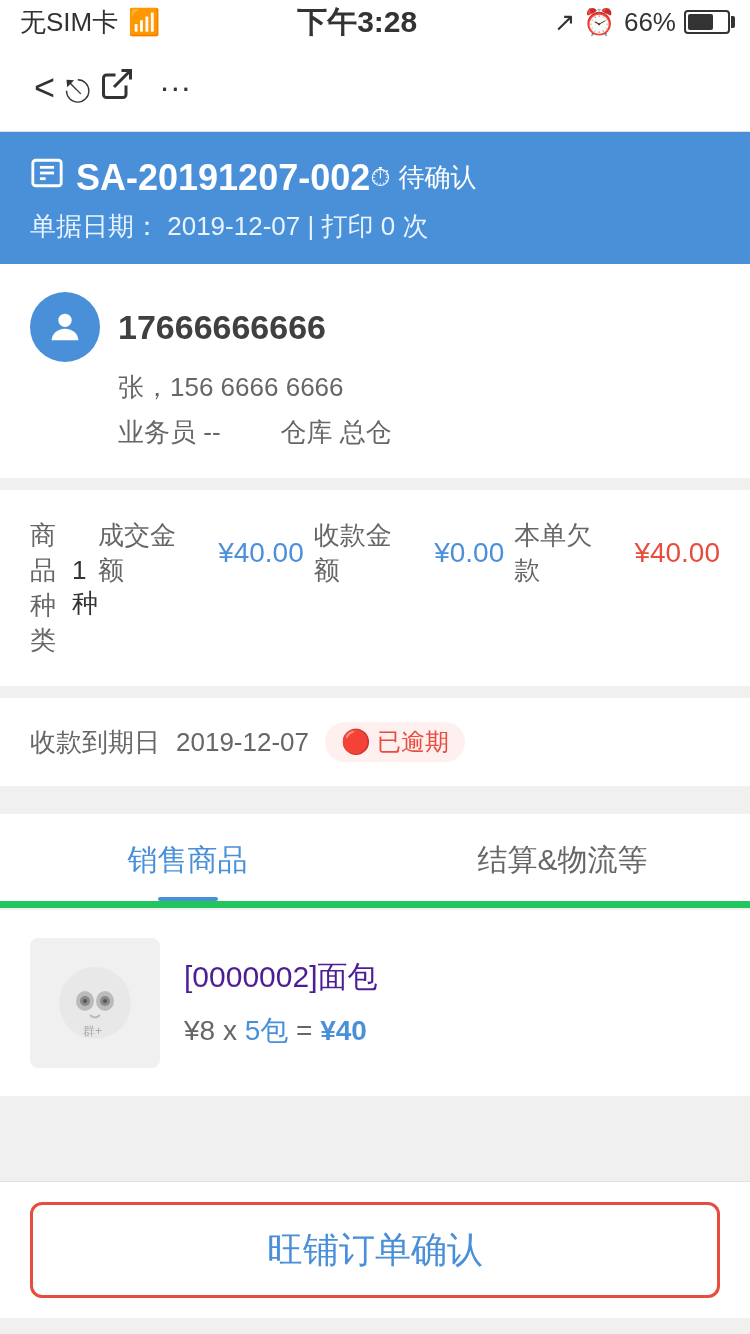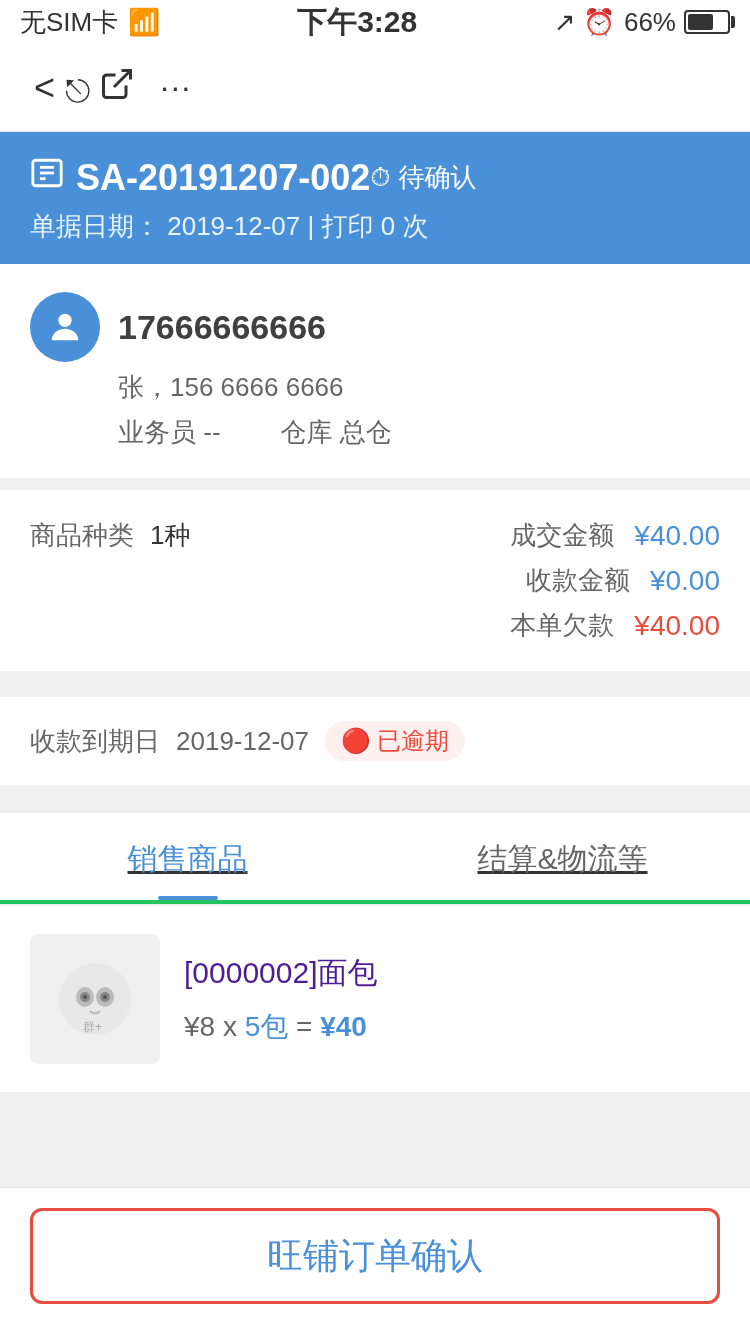--- a/index.html
+++ b/index.html
@@ -147,35 +147,35 @@
       margin-top: 10px;
       font-size: 26px;
       color: #666;
       gap: 60px;
     }
 
     
     .summary-section {
       background: #fff;
       padding: 28px 30px;
-      margin-bottom: 26px;
+      margin-bottom: 12px;
       display: flex;
       align-items: flex-start;
     }
     .summary-left {
       flex: 1;
       display: flex;
       align-items: center;
       gap: 16px;
     }
     .summary-label { font-size: 26px; color: #666; }
     .summary-value { font-size: 26px; color: #333; }
     .summary-right {
       display: flex;
-      flex-direction: column;
+      flex-direction: row;
       align-items: flex-end;
       gap: 10px;
     }
     .summary-item {
       display: flex;
       align-items: center;
       gap: 20px;
     }
     .amount-label { font-size: 26px; color: #666; }
     .amount-value { font-size: 28px; }
@@ -201,22 +201,21 @@
       font-size: 24px;
       display: flex;
       align-items: center;
       gap: 6px;
     }
 
     
     .tabs-container {
       background: #fff;
       display: flex;
-      border-bottom: 4px solid #22c55e;
-      text-decoration: underline;
+      border-bottom: 7px solid #22c55e;
     }
     .tab {
       flex: 1;
       text-align: center;
       padding: 26px 0 20px;
       font-size: 30px;
       color: #666;
       cursor: pointer;
       position: relative;
     }
@@ -275,24 +274,24 @@
 
     
     .bottom-spacer {
       height: 200px;
       background: #f0f0f0;
     }
 
     
     .bottom-bar {
       position: fixed;
-      bottom: 0;
+      bottom: 16px;
       width: 750px;
       background: #fff;
-      padding: 20px 30px 30px;
+      padding: 20px 30px 20px;
       border-top: 1px solid #e0e0e0;
     }
     .confirm-btn {
       width: 100%;
       height: 96px;
       background: #fff;
       border: 3px solid #e74c3c;
       border-radius: 12px;
       color: #4a90d9;
       font-size: 36px;

